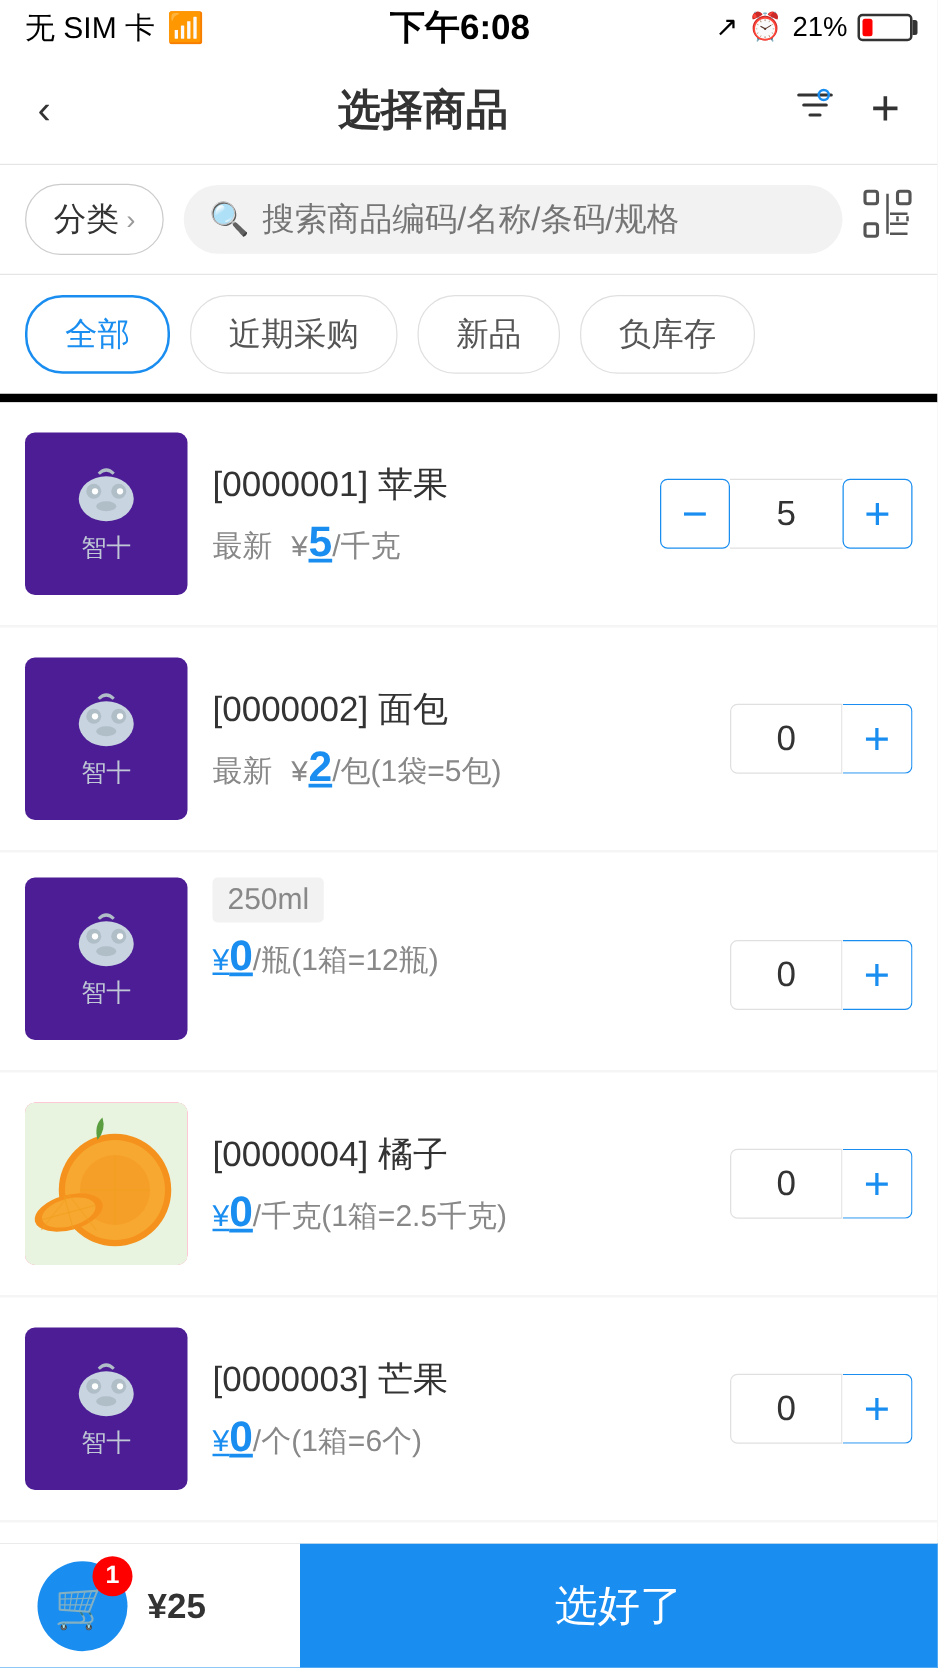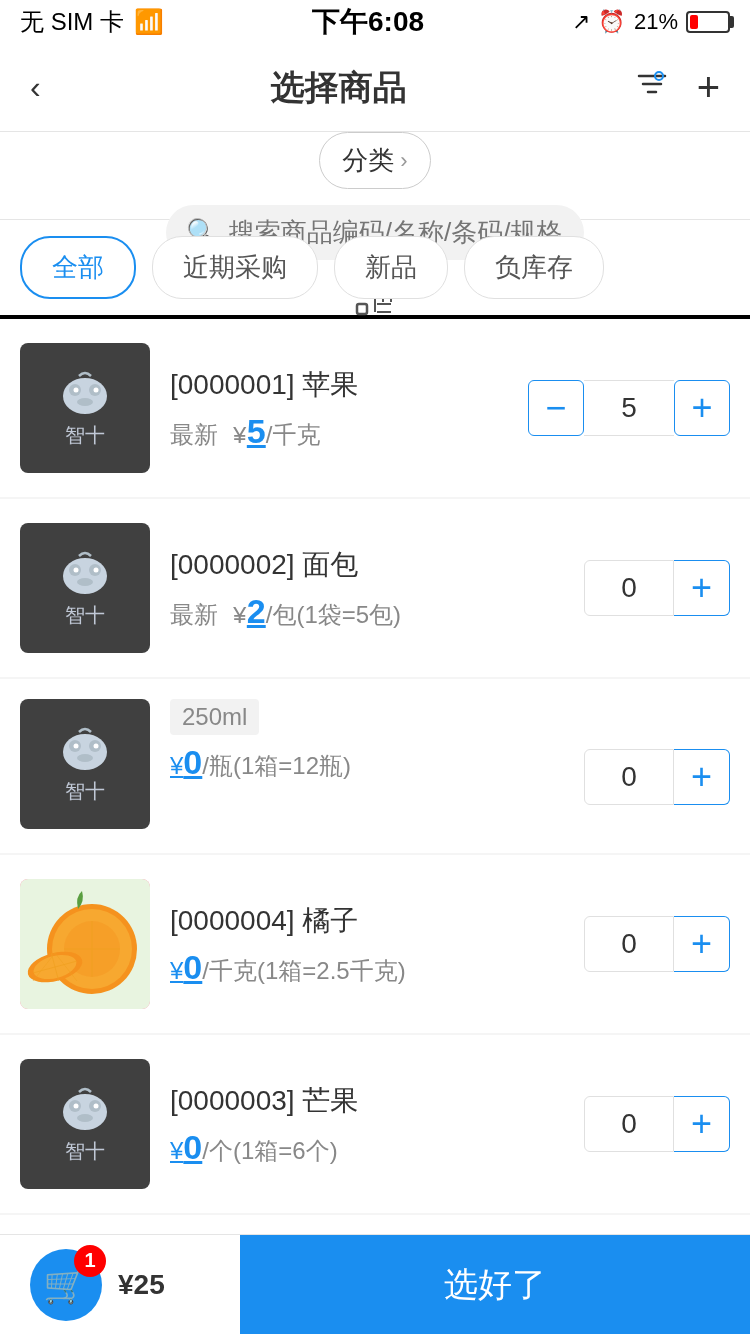--- a/index.html
+++ b/index.html
@@ -49,21 +49,20 @@
 
     
     .filter-bar {
       background: #fff;
       height: 88px;
       display: flex;
       align-items: center;
       padding: 0 20px;
       gap: 16px;
       border-bottom: 1px solid #e5e5e5;
-      flex-direction: column;
     }
     .category-btn {
       display: flex; align-items: center; gap: 6px;
       border: 1.5px solid #ccc; border-radius: 30px;
       padding: 10px 22px; font-size: 26px; color: #333;
       background: #fff; white-space: nowrap; cursor: pointer;
     }
     .search-box {
       flex: 1; display: flex; align-items: center;
       background: #f2f2f2; border-radius: 30px;
@@ -75,21 +74,21 @@
       color: #999; width: 100%; outline: none;
     }
     .scan-icon { font-size: 36px; color: #555; cursor: pointer; }
 
     
     .tab-bar {
       background: #fff;
       display: flex;
       padding: 16px 20px;
       gap: 16px;
-      border-bottom: 4px solid #000000;
+      border-bottom: 7px solid #000000;
     }
     .tab-item {
       padding: 12px 30px; border-radius: 30px; font-size: 26px;
       cursor: pointer; border: 1.5px solid #e0e0e0; background: #fff; color: #555;
     }
     .tab-item.active {
       background: #fff; color: #1a8ef0; border: 2px solid #1a8ef0;
     }
 
     
@@ -98,21 +97,21 @@
       background: #fff;
       display: flex;
       align-items: center;
       padding: 24px 20px;
       margin-bottom: 2px;
       gap: 20px;
       min-height: 130px;
     }
     .product-thumb {
       width: 130px; height: 130px; border-radius: 8px;
-      background: #404040; flex-shrink: 0;
+      background: #4c1d95; flex-shrink: 0;
       display: flex; align-items: center; justify-content: center;
       overflow: hidden;
     }
     .owl-placeholder {
       display: flex; flex-direction: column; align-items: center; justify-content: center;
       width: 100%; height: 100%;
     }
     .owl-text { font-size: 20px; color: #c0c8d6; margin-top: 4px; }
     .product-info { flex: 1; min-width: 0; }
     .product-code-name { font-size: 28px; color: #333; font-weight: 500; margin-bottom: 8px; }

